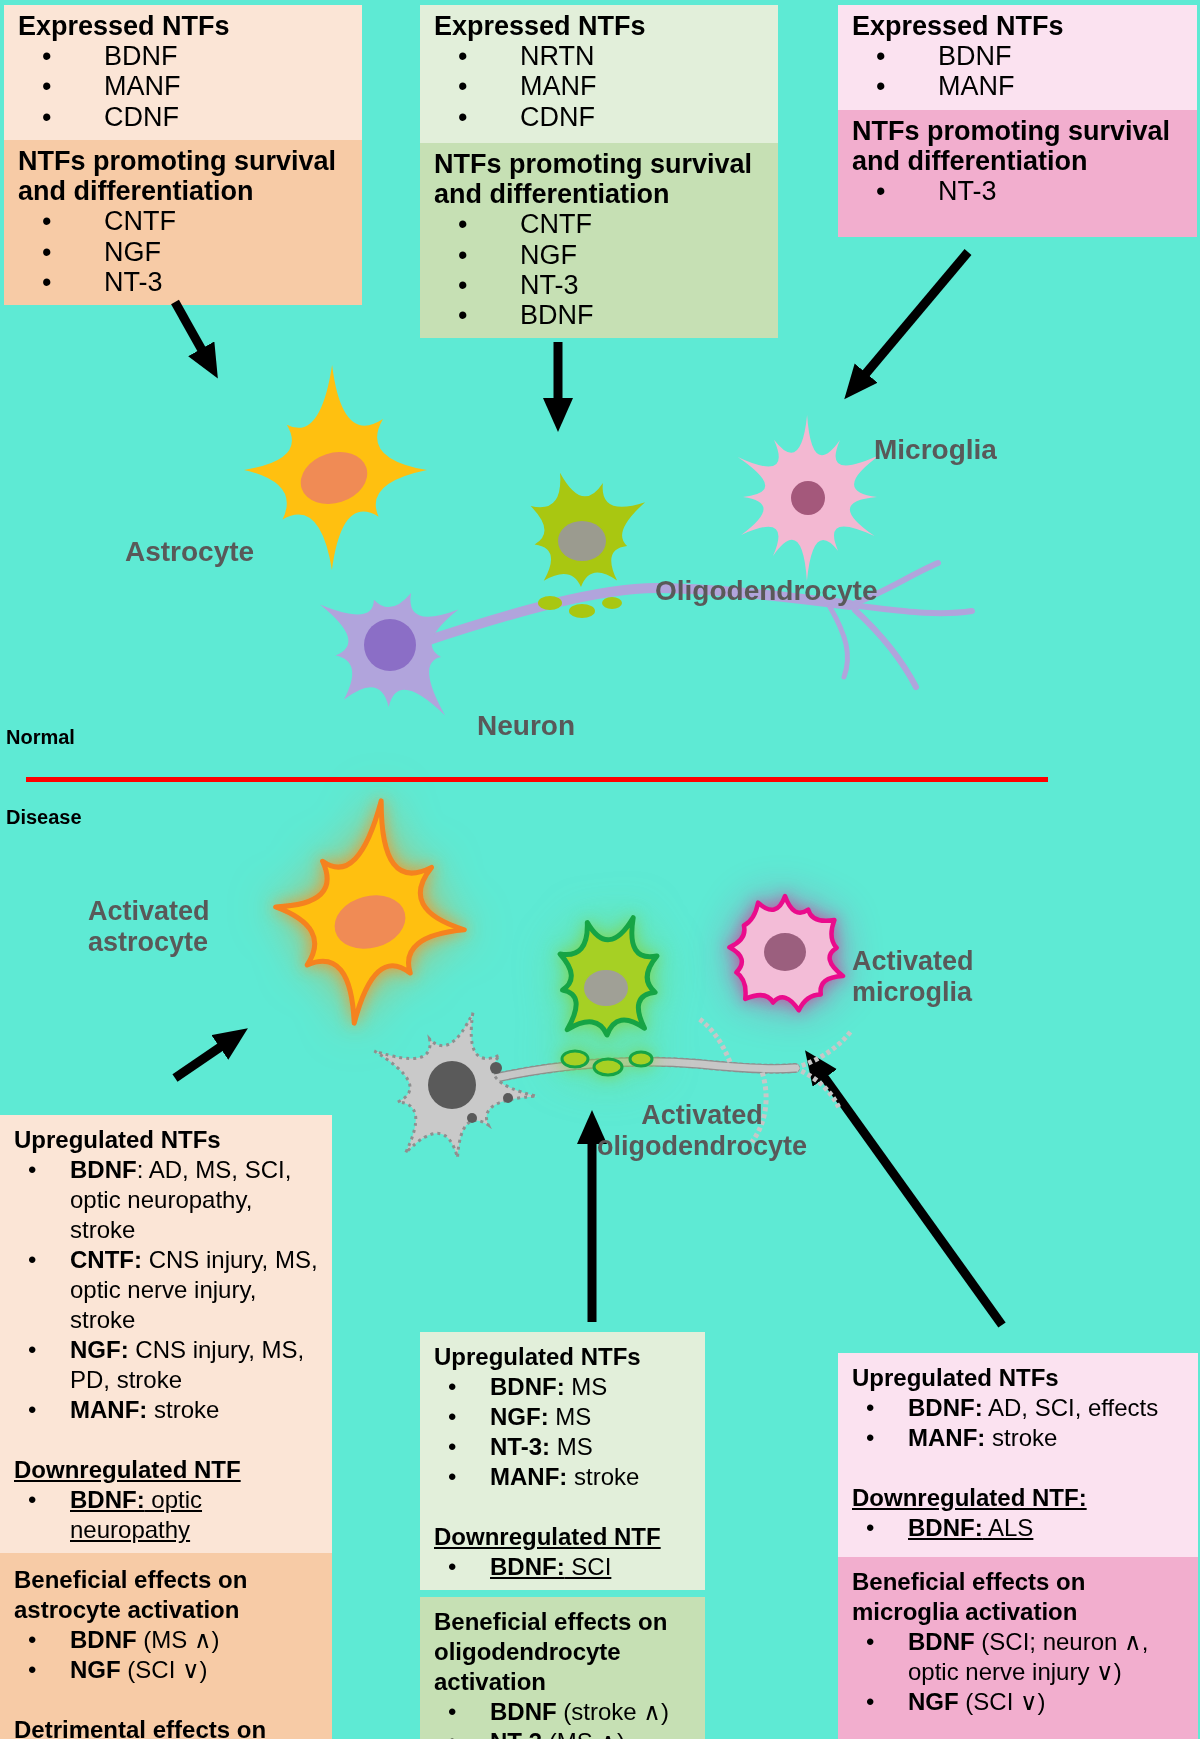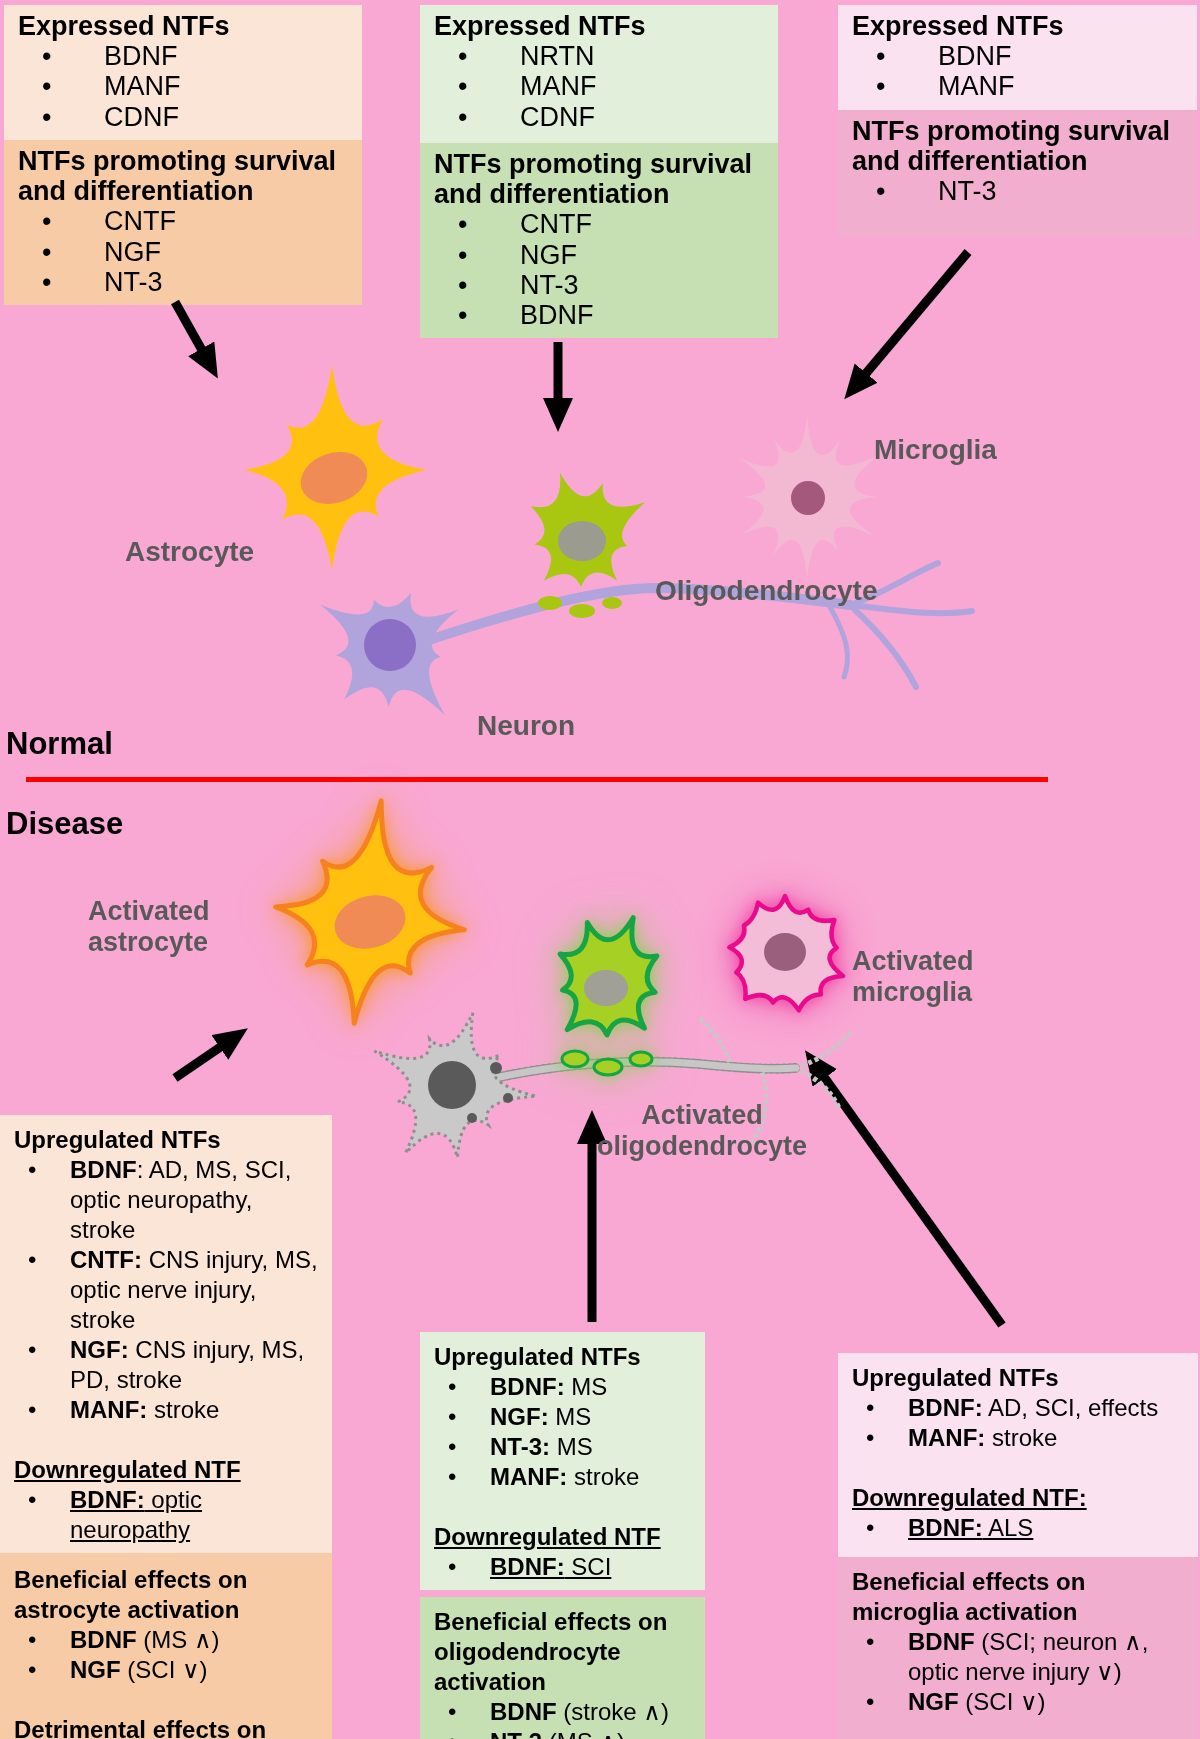--- a/index.html
+++ b/index.html
@@ -1,17 +1,17 @@
 <!DOCTYPE html>
 <html><head>
 <meta charset="utf-8">
 <style>
   html,body{margin:0;padding:0;background:#fff;}
   #canvas{
-    position:relative;width:1200px;height:1739px;background:#f9a8d4;overflow:hidden;
+    position:relative;width:1200px;height:1739px;background:#5eead4;overflow:hidden;
     font-family:"Liberation Sans","DejaVu Sans",sans-serif;color:#000;
   }
   
   .box{position:absolute;}
   .sec{padding:6px 14px 8px 14px;box-sizing:border-box;}
   .topbox{font-size:27px;line-height:1.12;}
   .botbox{font-size:24px;line-height:1.25;}
   .hdr{font-weight:bold;}
   ul{list-style:none;margin:0;padding:0;}
   .topbox li{position:relative;padding-left:86px;}
@@ -20,21 +20,21 @@
   .botbox li::before{content:"\2022";position:absolute;left:14px;}
   .group + .group{margin-top:30px;text-decoration:underline;}
   .peach-light{background:#FBE5D6;}
   .peach-dark{background:#F7CBA6;}
   .green-light{background:#E2EFDA;}
   .green-dark{background:#C6E0B4;}
   .pink-light{background:#FBE2F0;}
   .pink-dark{background:#F2AECE;}
   
   .lbl{position:absolute;font-weight:bold;color:#595959;font-size:28px;line-height:1.15;}
-  .lbl.big{color:#000;font-size:31px;}
+  .lbl.big{color:#000;font-size:20px;}
   .lbl.ital{font-size:27px;}
   .center{text-align:center;}
   
   .cell{position:absolute;}
   #arrows{position:absolute;left:0;top:0;pointer-events:none;}
   #redline{position:absolute;left:26px;top:777px;width:1022px;height:5px;background:#FF0000;}
   .glow-orange{filter:drop-shadow(0 0 8px rgba(248,150,35,.85)) drop-shadow(0 0 22px rgba(248,150,35,.55));}
   .glow-green{filter:drop-shadow(0 0 8px rgba(130,210,70,.8)) drop-shadow(0 0 20px rgba(130,210,70,.5));}
   .glow-pink{filter:drop-shadow(0 0 8px rgba(235,15,140,.55)) drop-shadow(0 0 20px rgba(235,15,140,.4));}
 </style>

